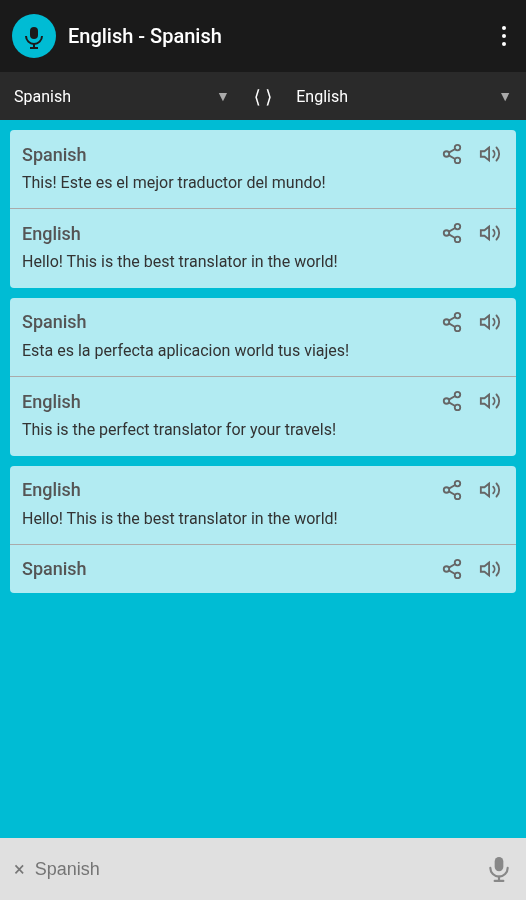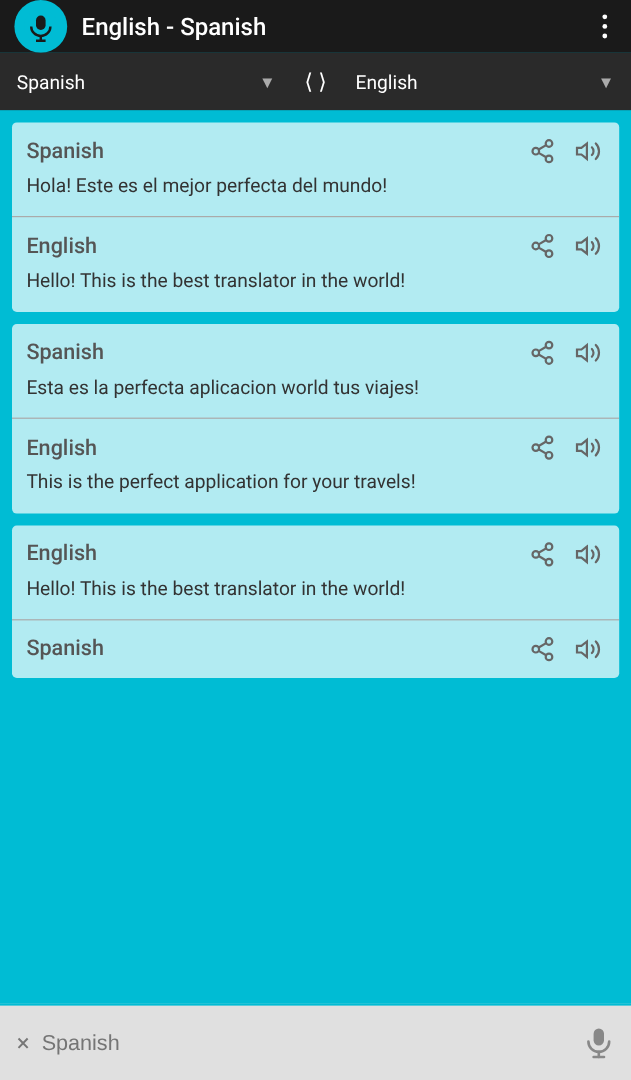--- a/index.html
+++ b/index.html
@@ -9,21 +9,21 @@
       font-family: 'Roboto', Arial, sans-serif;
       background: #00bcd4;
       display: flex;
       flex-direction: column;
       overflow: hidden;
     }
 
     
     .top-bar {
       background: #1a1a1a;
-      height: 44px;
+      height: 72px;
       display: flex;
       align-items: center;
       padding: 0 12px;
       flex-shrink: 0;
     }
     .app-icon {
       width: 44px;
       height: 44px;
       border-radius: 50%;
       background: #00bcd4;
@@ -264,21 +264,21 @@
             </div>
             <div class="action-btn">
               <svg viewBox="0 0 24 24" fill="none" xmlns="http://www.w3.org/2000/svg">
         <polygon points="11,5 6,9 2,9 2,15 6,15 11,19" stroke="#666" stroke-width="2" fill="none"></polygon>
         <path d="M15.54 8.46a5 5 0 0 1 0 7.07" stroke="#666" stroke-width="2" stroke-linecap="round" fill="none"></path>
         <path d="M19.07 4.93a10 10 0 0 1 0 14.14" stroke="#666" stroke-width="2" stroke-linecap="round" fill="none"></path>
       </svg>
             </div>
           </div>
         </div>
-        <div class="section-text">Hola! Este es el mejor perfecta del mundo!</div>
+        <div class="section-text">This! Este es el mejor traductor del mundo!</div>
       </div>
       <div class="translation-section">
         <div class="section-header">
           <span class="section-lang">English</span>
           <div class="section-actions">
             <div class="action-btn">
               <svg viewBox="0 0 24 24" fill="none" xmlns="http://www.w3.org/2000/svg">
         <circle cx="18" cy="5" r="3" stroke="#666" stroke-width="2"></circle>
         <circle cx="6" cy="12" r="3" stroke="#666" stroke-width="2"></circle>
         <circle cx="18" cy="19" r="3" stroke="#666" stroke-width="2"></circle>
@@ -338,21 +338,21 @@
             </div>
             <div class="action-btn">
               <svg viewBox="0 0 24 24" fill="none" xmlns="http://www.w3.org/2000/svg">
         <polygon points="11,5 6,9 2,9 2,15 6,15 11,19" stroke="#666" stroke-width="2" fill="none"></polygon>
         <path d="M15.54 8.46a5 5 0 0 1 0 7.07" stroke="#666" stroke-width="2" stroke-linecap="round" fill="none"></path>
         <path d="M19.07 4.93a10 10 0 0 1 0 14.14" stroke="#666" stroke-width="2" stroke-linecap="round" fill="none"></path>
       </svg>
             </div>
           </div>
         </div>
-        <div class="section-text">This is the perfect application for your travels!</div>
+        <div class="section-text">This is the perfect translator for your travels!</div>
       </div>
     </div>
     <div class="translation-card">
       <div class="translation-section">
         <div class="section-header">
           <span class="section-lang">English</span>
           <div class="section-actions">
             <div class="action-btn">
               <svg viewBox="0 0 24 24" fill="none" xmlns="http://www.w3.org/2000/svg">
         <circle cx="18" cy="5" r="3" stroke="#666" stroke-width="2"></circle>

